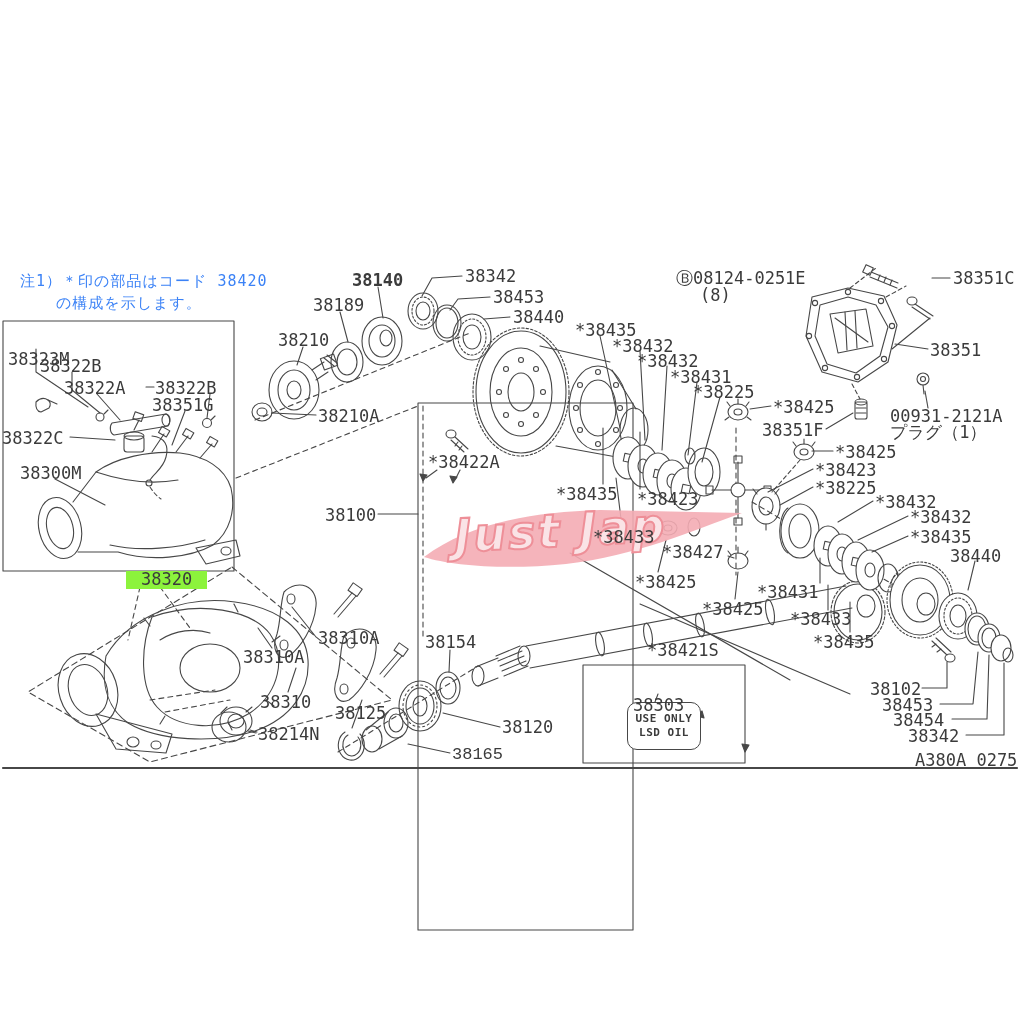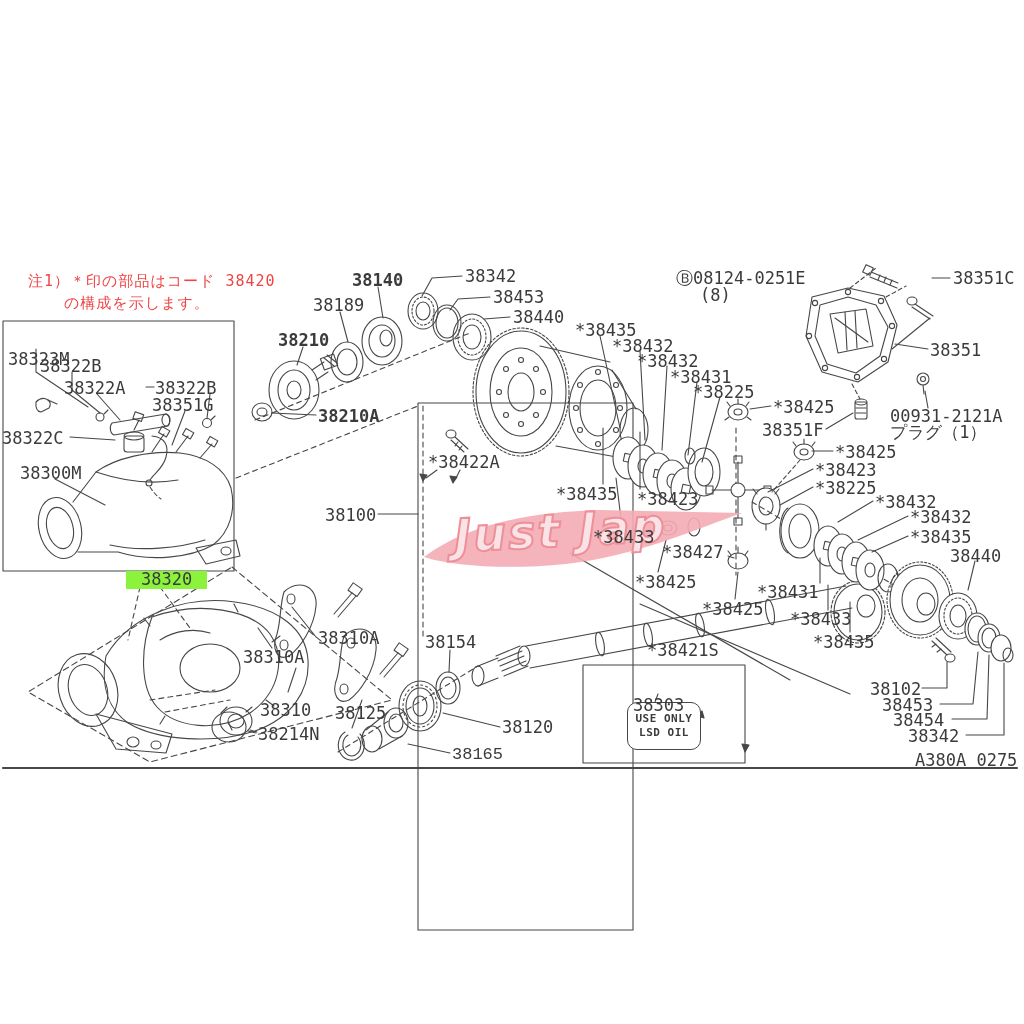--- a/index.html
+++ b/index.html
@@ -3,21 +3,21 @@
 <meta charset="utf-8">
 <style>
   html,body{margin:0;padding:0;background:#ffffff;}
   #canvas{position:relative;width:1024px;height:1024px;background:#ffffff;overflow:hidden;
           font-family:"DejaVu Sans Mono","DejaVu Sans",monospace;}
   svg{position:absolute;left:0;top:0;}
   .plabel{position:absolute;font:17px/1.04 "DejaVu Sans Mono","DejaVu Sans",monospace;
           color:#3b3b3b;white-space:pre;z-index:30;}
   .plabel.hl{background:var(--hl,#8CF33C);padding:0 15px;}
   .note-line{position:absolute;font:15px/1.2 "DejaVu Sans Mono","DejaVu Sans",sans-serif;
-          color:#ef4444;white-space:pre;letter-spacing:1px;z-index:30;margin-left:8px;}
+          color:#3b82f6;white-space:pre;letter-spacing:1px;z-index:30;}
   #diagram-code{position:absolute;left:915px;top:750px;font:17px "DejaVu Sans Mono",monospace;
           color:#3b3b3b;z-index:30;}
   #lsd-tag{position:absolute;left:627px;top:702px;width:72px;height:46px;border:1.6px solid #474747;
           border-radius:10px;display:flex;flex-direction:column;align-items:center;justify-content:center;
           z-index:25;background:#fff;}
   #lsd-tag div{font:bold 11px/1.3 "DejaVu Sans Mono",monospace;color:#3b3b3b;letter-spacing:0.5px;text-align:right;}
   #watermark{position:absolute;left:0;top:0;z-index:5;}
 </style>
 </head>
 <body>
@@ -380,24 +380,24 @@
 
   <div id="labels">
       <span class="plabel" style="left: 8px; top: 351px;">38323M</span>
       <span class="plabel" style="left: 40px; top: 358px;">38322B</span>
       <span class="plabel" style="left: 64px; top: 380px;">38322A</span>
       <span class="plabel" style="left: 155px; top: 380px;">38322B</span>
       <span class="plabel" style="left: 152px; top: 397px;">38351G</span>
       <span class="plabel" style="left: 2px; top: 430px;">38322C</span>
       <span class="plabel" style="left: 20px; top: 465px;">38300M</span>
       <span class="plabel hl" style="left: 126px; top: 571px;">38320</span>
-      <span class="plabel" style="left: 278px; top: 332px; font-weight: bold;">38210</span>
+      <span class="plabel" style="left: 278px; top: 332px;">38210</span>
       <span class="plabel" style="left: 313px; top: 297px;">38189</span>
       <span class="plabel" style="left: 352px; top: 272px; font-weight: bold;">38140</span>
-      <span class="plabel" style="left: 318px; top: 408px; font-weight: bold;">38210A</span>
+      <span class="plabel" style="left: 318px; top: 408px;">38210A</span>
       <span class="plabel" style="left: 465px; top: 268px;">38342</span>
       <span class="plabel" style="left: 493px; top: 289px;">38453</span>
       <span class="plabel" style="left: 513px; top: 309px;">38440</span>
       <span class="plabel" style="left: 325px; top: 507px;">38100</span>
       <span class="plabel" style="left: 428px; top: 454px;">*38422A</span>
       <span class="plabel" style="left: 575px; top: 322px;">*38435</span>
       <span class="plabel" style="left: 612px; top: 338px;">*38432</span>
       <span class="plabel" style="left: 637px; top: 353px;">*38432</span>
       <span class="plabel" style="left: 670px; top: 369px;">*38431</span>
       <span class="plabel" style="left: 693px; top: 384px;">*38225</span>
@@ -426,20 +426,20 @@
       <span class="plabel" style="left: 635px; top: 574px;">*38425</span>
       <span class="plabel" style="left: 702px; top: 601px;">*38425</span>
       <span class="plabel" style="left: 647px; top: 642px;">*38421S</span>
       <span class="plabel" style="left: 633px; top: 697px;">38303</span>
       <span class="plabel" style="left: 870px; top: 681px;">38102</span>
       <span class="plabel" style="left: 882px; top: 697px;">38453</span>
       <span class="plabel" style="left: 893px; top: 712px;">38454</span>
       <span class="plabel" style="left: 908px; top: 728px;">38342</span>
       <span class="plabel" style="left: 318px; top: 630px;">38310A</span>
       <span class="plabel" style="left: 243px; top: 649px;">38310A</span>
-      <span class="plabel" style="left: 260px; top: 694px; margin-top: 8px;">38310</span>
+      <span class="plabel" style="left: 260px; top: 694px;">38310</span>
       <span class="plabel" style="left: 258px; top: 726px;">38214N</span>
       <span class="plabel" style="left: 335px; top: 694px; margin-top: 11px;">38125</span>
       <span class="plabel" style="left: 425px; top: 634px;">38154</span>
       <span class="plabel" style="left: 502px; top: 719px;">38120</span>
       <span class="plabel" style="left: 452px; top: 746px; font-family: Liberation Mono, monospace;">38165</span>
     </div>
 </div>
 
 </body></html>

